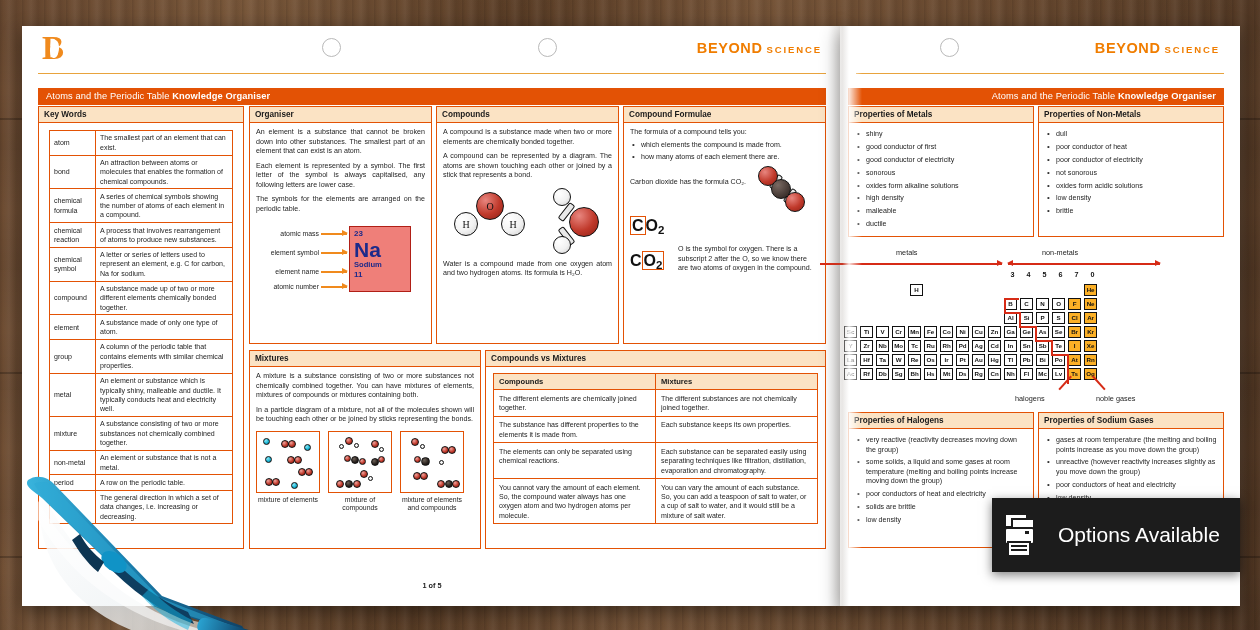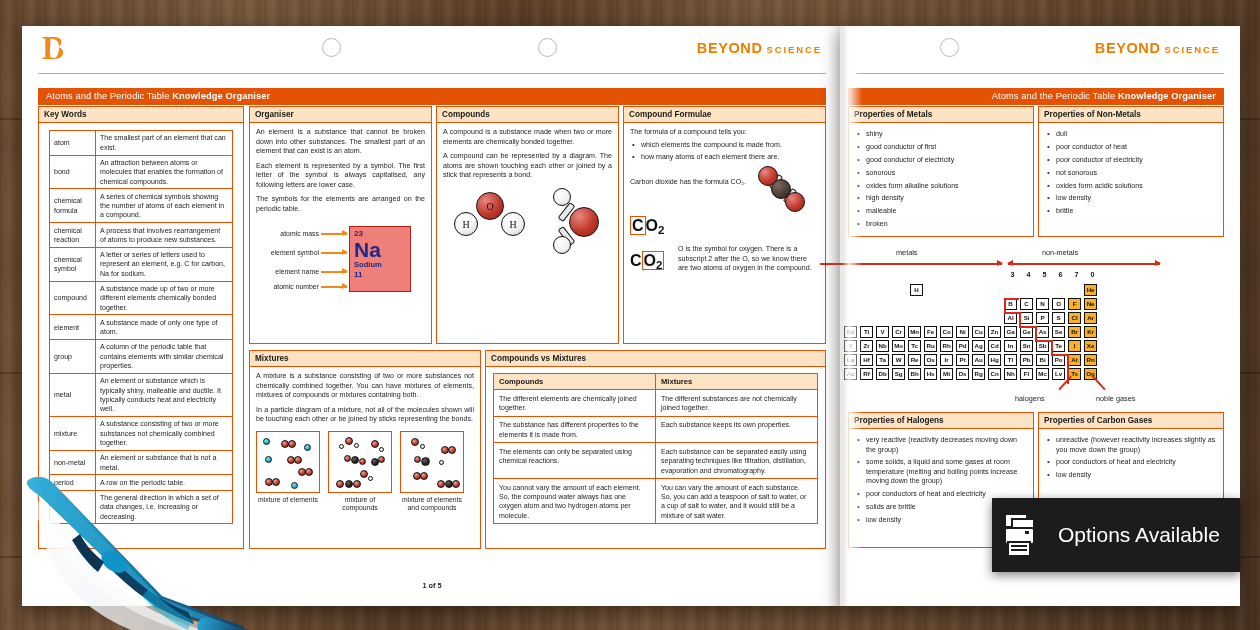--- a/index.html
+++ b/index.html
@@ -290,20 +290,21 @@
             <div class="atom-lbl" style="top:5px;">H</div>
           </div>
 
           <div class="bond" style="left:120px;top:16px;width:7px;height:20px;transform:rotate(38deg);border-radius:2px;"></div>
           <div class="bond" style="left:120px;top:40px;width:7px;height:20px;transform:rotate(-38deg);border-radius:2px;"></div>
           <div class="atom o" style="left:126px;top:21px;width:30px;height:30px;"></div>
           <div class="atom h" style="left:110px;top:2px;width:18px;height:18px;"></div>
           <div class="atom h" style="left:110px;top:50px;width:18px;height:18px;"></div>
         </div>
 
+        <p>Water is a compound made from one oxygen atom and two hydrogen atoms. Its formula is H₂O.</p>
       </div>
     </div>
 
     <div class="panel" style="position:absolute; left:601px; top:80px; width:203px; height:238px;">
       <div class="panel-head">Compound Formulae</div>
       <div class="panel-body" style="position:relative;">
         <p style="margin-bottom:3px;">The formula of a compound tells you:</p>
         <ul>
           <li>which elements the compound is made from.</li>
           <li>how many atoms of each element there are.</li>
@@ -460,21 +461,21 @@
       <div class="panel-head">Properties of Metals</div>
       <div class="panel-body">
         <ul>
             <li>shiny</li>
             <li>good conductor of first</li>
             <li>good conductor of electricity</li>
             <li>sonorous</li>
             <li>oxides form alkaline solutions</li>
             <li>high density</li>
             <li>malleable</li>
-            <li>broken</li>
+            <li>ductile</li>
           </ul>
       </div>
     </div>
 
     <div class="panel" style="position:absolute; left:198px; top:80px; width:186px; height:131px;">
       <div class="panel-head">Properties of Non-Metals</div>
       <div class="panel-body">
         <ul>
             <li>dull</li>
             <li>poor conductor of heat</li>
@@ -607,23 +608,24 @@
             <li>very reactive (reactivity decreases moving down the group)</li>
             <li>some solids, a liquid and some gases at room temperature (melting and boiling points increase moving down the group)</li>
             <li>poor conductors of heat and electricity</li>
             <li>solids are brittle</li>
             <li>low density</li>
           </ul>
       </div>
     </div>
 
     <div class="panel" style="position:absolute; left:198px; top:386px; width:186px; height:136px;">
-      <div class="panel-head">Properties of Carbon Gases</div>
+      <div class="panel-head">Properties of Sodium Gases</div>
       <div class="panel-body">
         <ul>
+            <li>gases at room temperature (the melting and boiling points increase as you move down the group)</li>
             <li>unreactive (however reactivity increases slightly as you move down the group)</li>
             <li>poor conductors of heat and electricity</li>
             <li>low density</li>
           </ul>
       </div>
     </div>
 
   </div>
 
   <div class="fold"></div>

